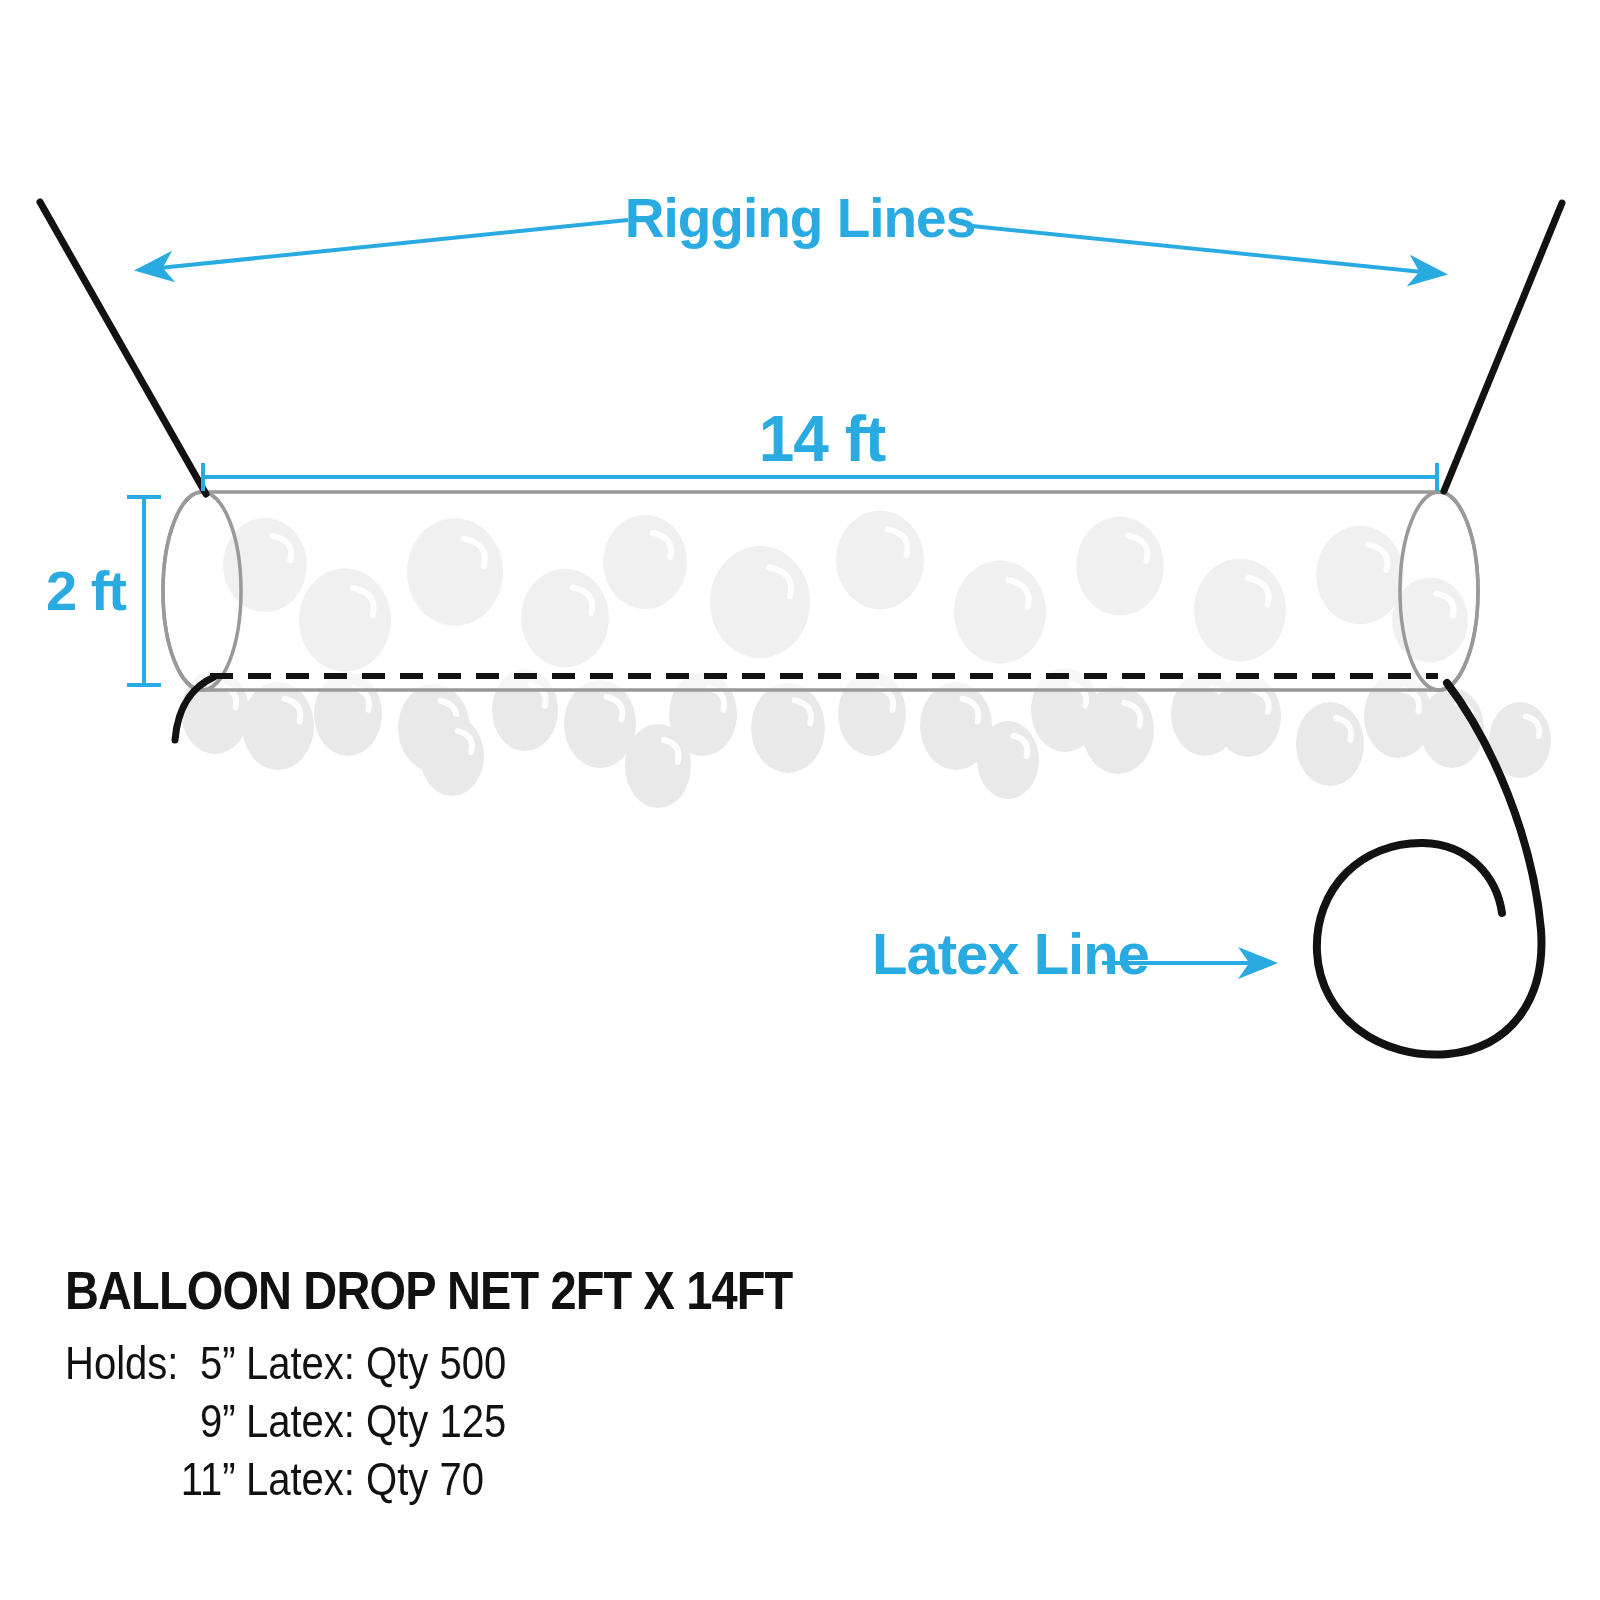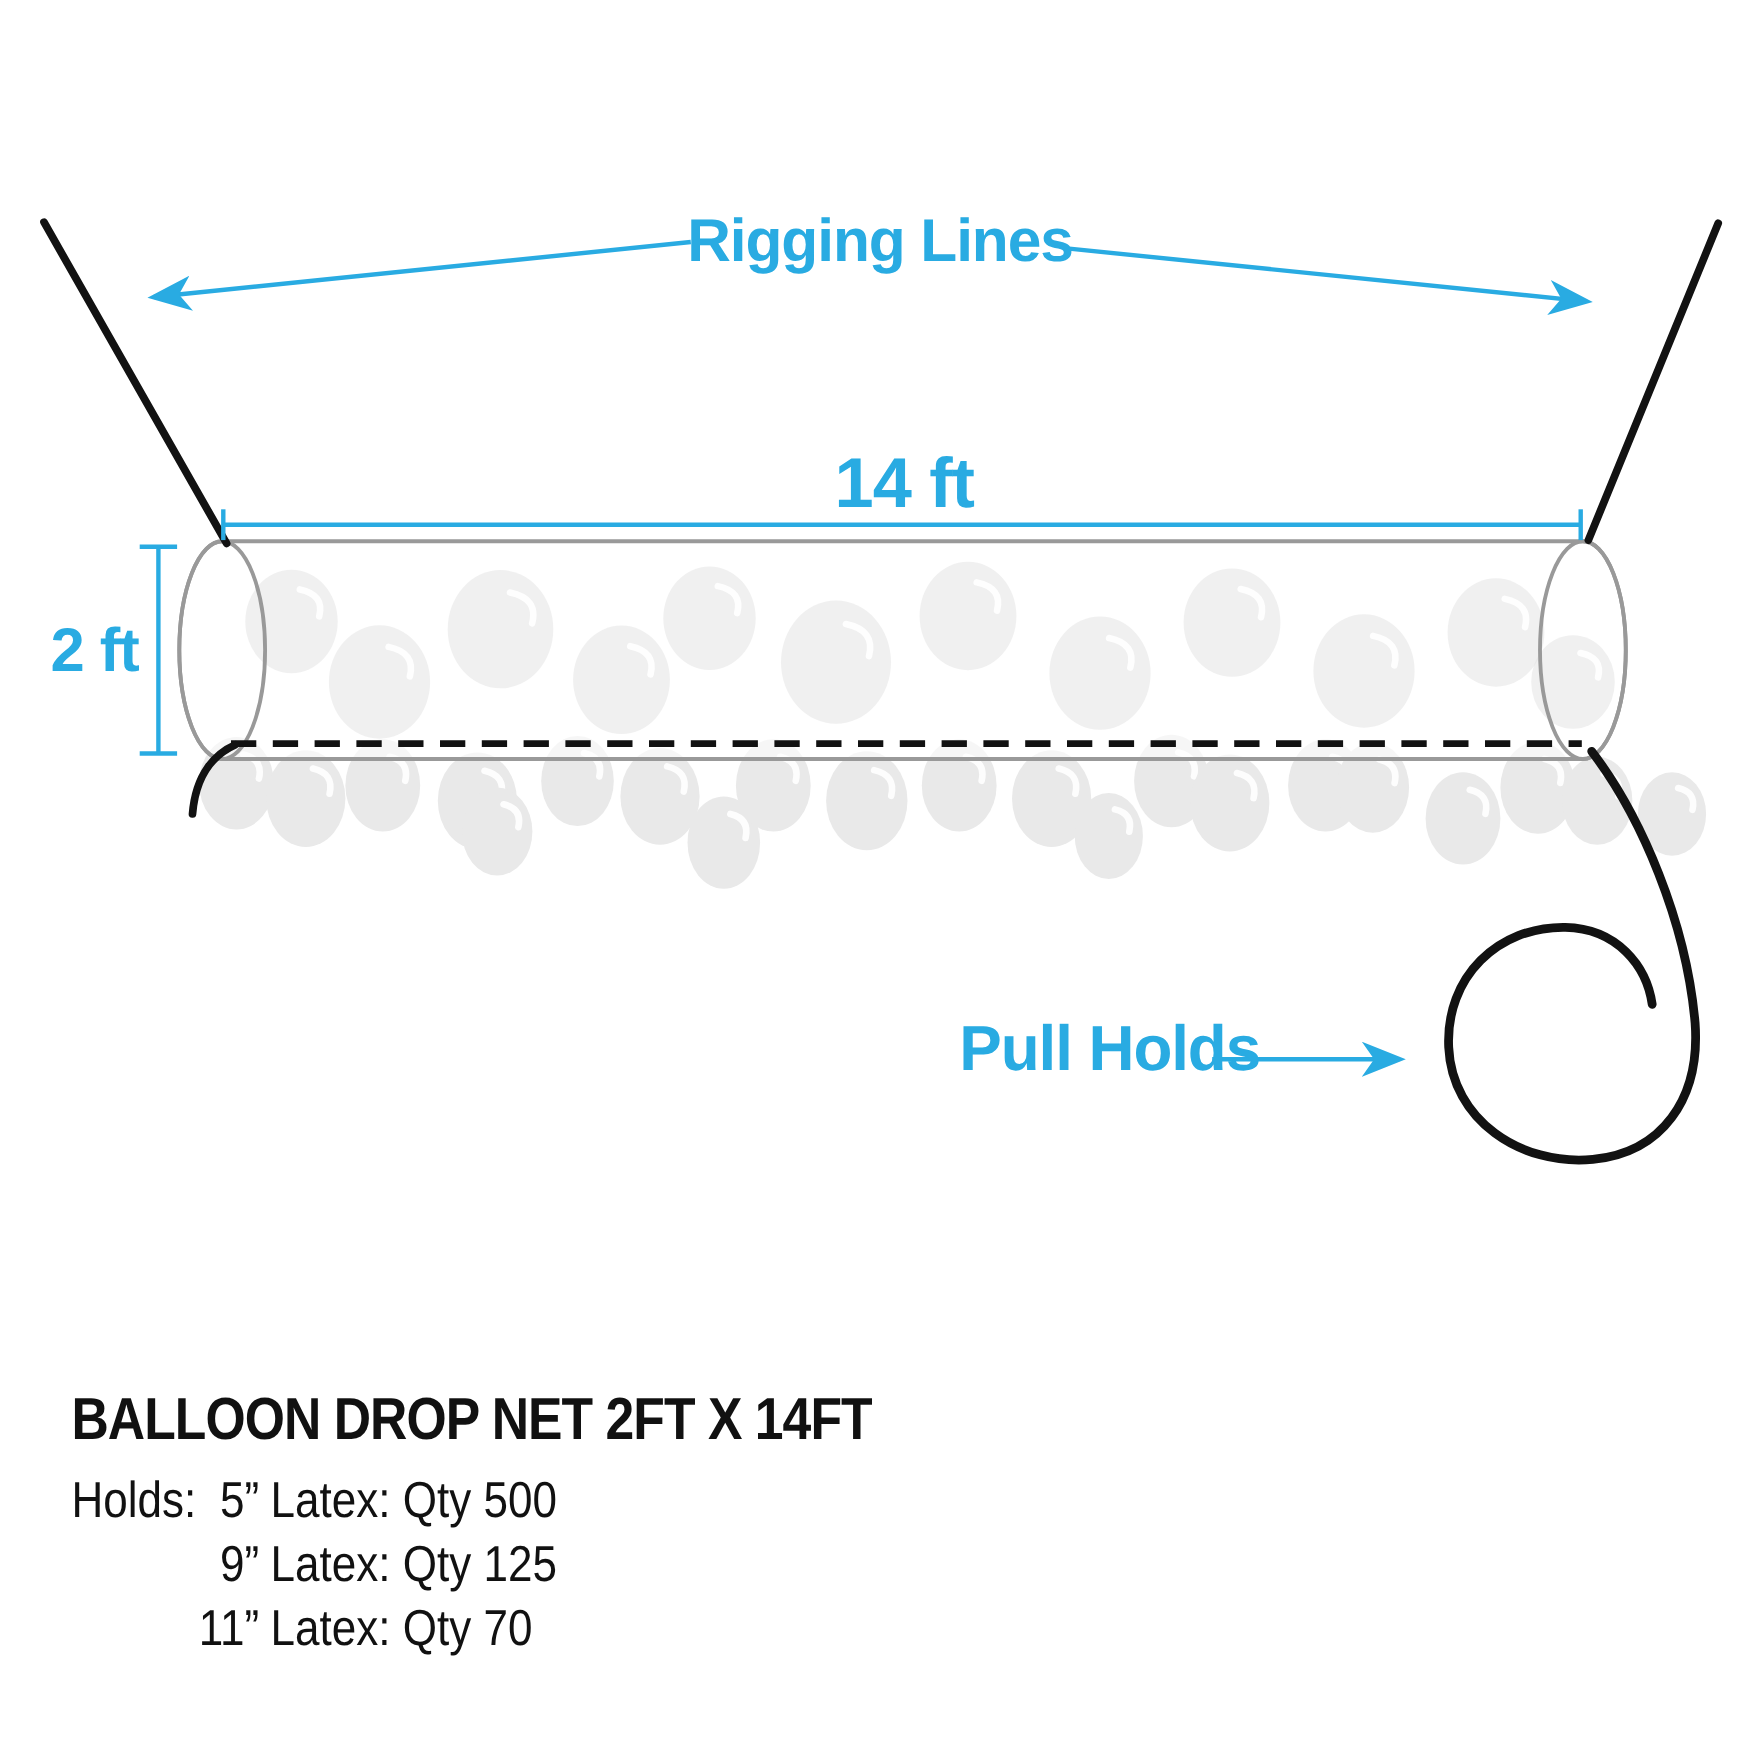--- a/index.html
+++ b/index.html
@@ -146,21 +146,21 @@
     <g>
       <line x1="144" y1="497" x2="144" y2="685" class="accent-stroke" stroke-width="4"></line>
       <line x1="127" y1="497" x2="161" y2="497" class="accent-stroke" stroke-width="4"></line>
       <line x1="127" y1="685" x2="161" y2="685" class="accent-stroke" stroke-width="4"></line>
     </g>
   </svg>
 
   <div class="lbl lbl-rigging">Rigging Lines</div>
   <div class="lbl lbl-14ft">14 ft</div>
   <div class="lbl lbl-2ft">2 ft</div>
-  <div class="lbl lbl-pull">Pull Holds</div>
+  <div class="lbl lbl-pull">Latex Line</div>
 
   <div class="specs">
     <div class="title">BALLOON DROP NET 2FT X 14FT</div>
     <div class="row">
       <span class="cell-holds">Holds:</span>
       <span class="cell-num">5”</span>
       <span class="cell-rest">Latex: Qty 500</span>
     </div>
     <div class="row">
       <span class="cell-holds"></span>

